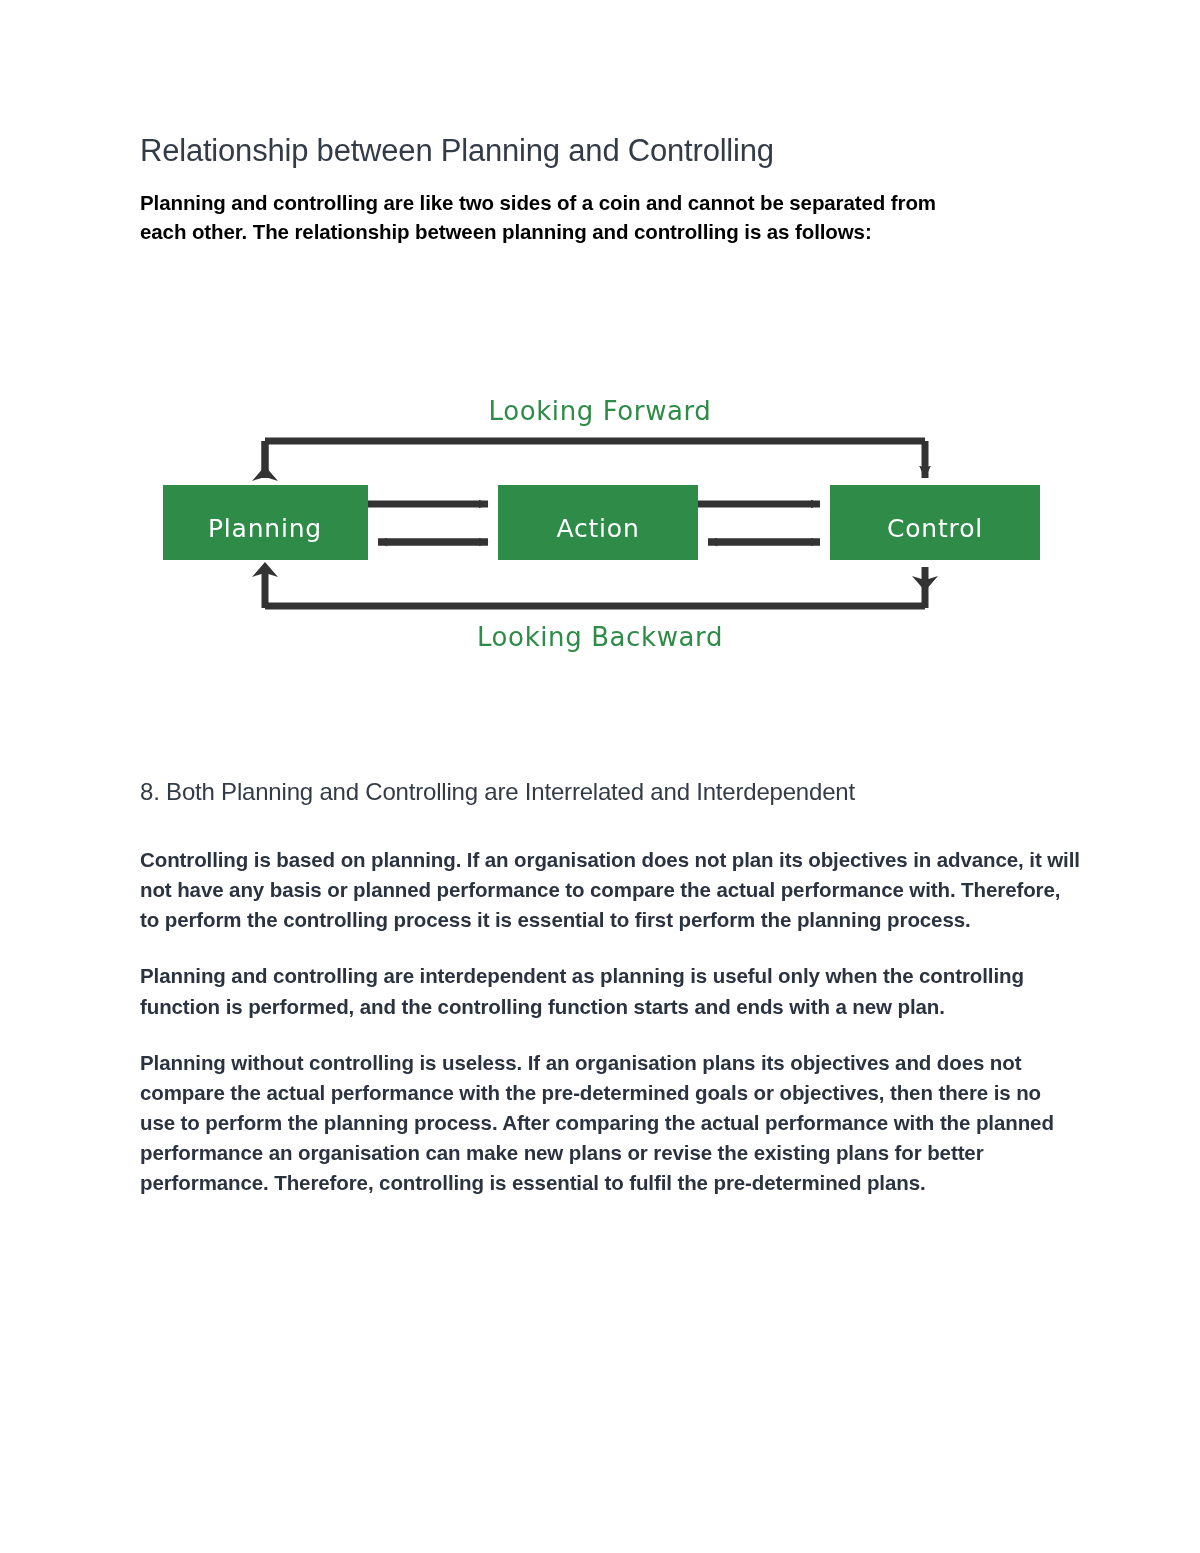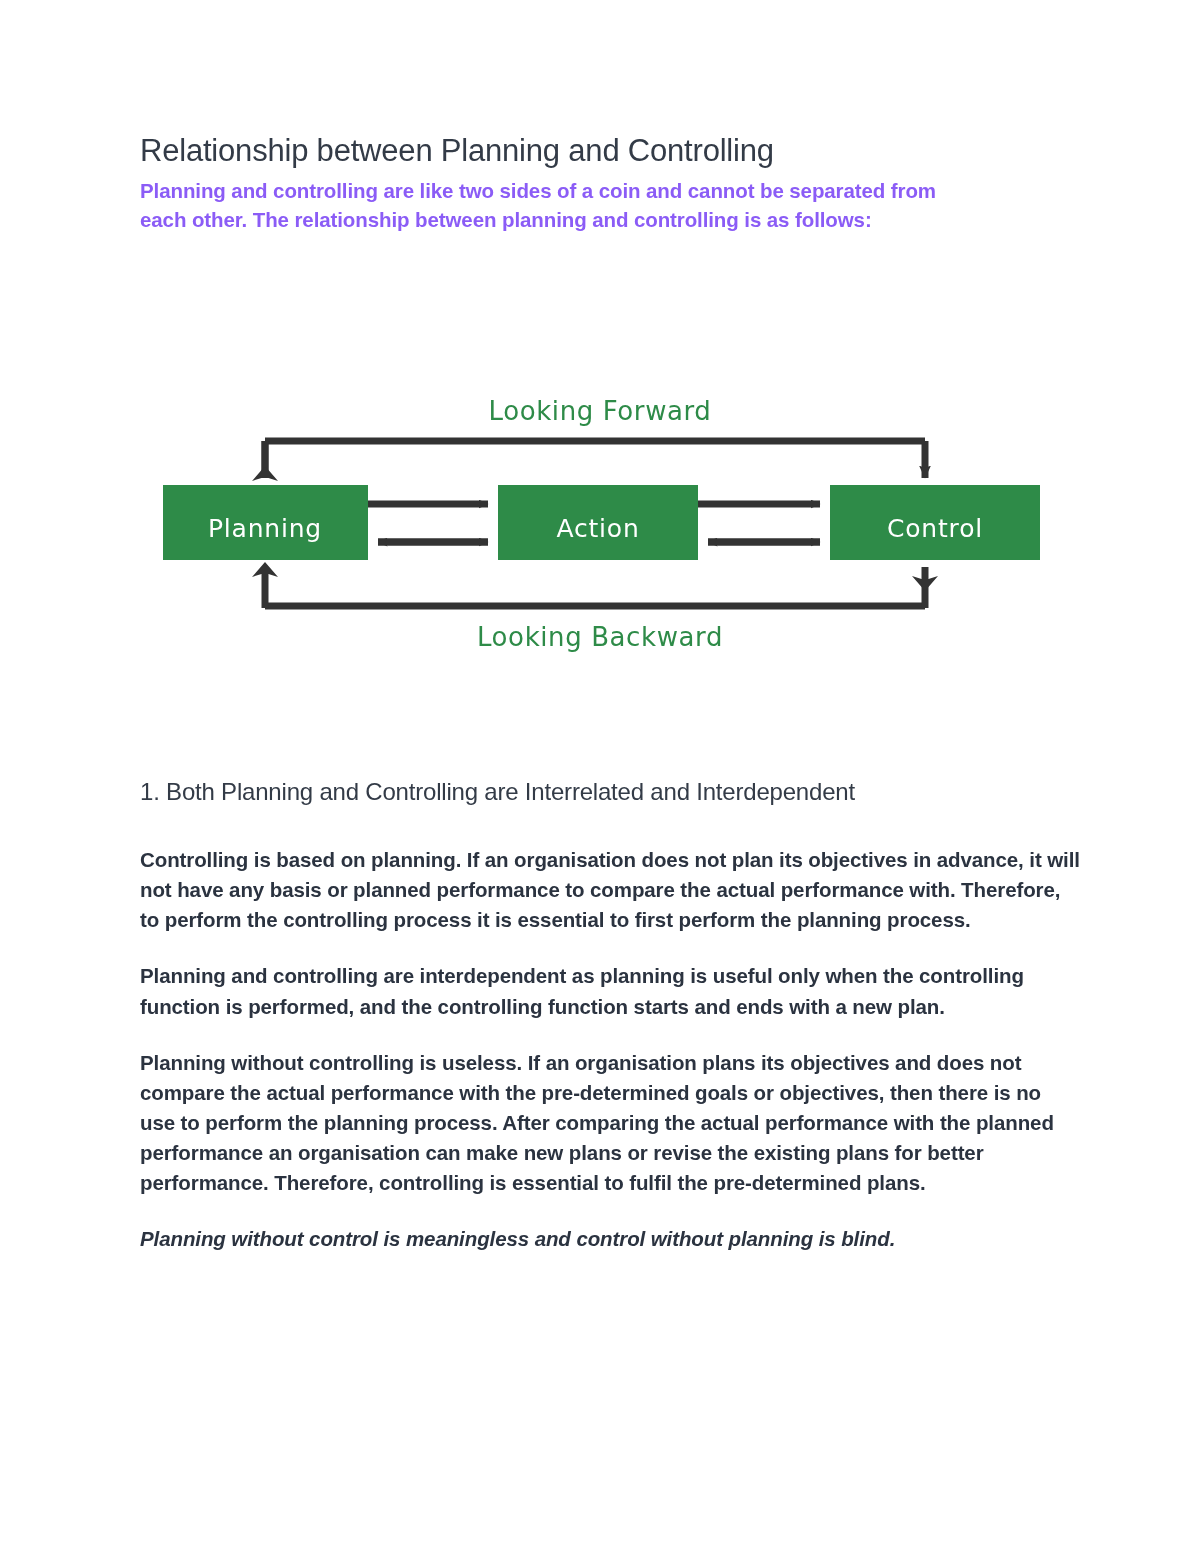--- a/index.html
+++ b/index.html
@@ -29,26 +29,26 @@
     margin: 0;
     padding-top: 133px;
     font-size: 31px;
     font-weight: 400;
     letter-spacing: -0.2px;
     line-height: 1.18;
     color: #333b47;
     font-family: "Liberation Sans", "DejaVu Sans", sans-serif;
   }
   .intro {
-    margin: 6px 0 0 0;
+    margin: 18px 0 0 0;
     width: 830px;
     font-size: 20.5px;
     font-weight: bold;
     line-height: 1.45;
-    color: #8b5cf6;
+    color: #000000;
     letter-spacing: -0.1px;
   }
   .section-heading {
     position: absolute;
     left: 140px;
     top: 778px;
     margin: 0;
     font-size: 24px;
     font-weight: 400;
     line-height: 1.2;
@@ -156,22 +156,21 @@
       <text class="caption-text" x="460" y="268" text-anchor="middle" fill="#2e8b48">Looking Backward</text>
     <path d="M125,63 L125,100" stroke="#333333" stroke-width="7" fill="none"></path>
         <path d="M125,88 L138,103 L128.5,100 L121.5,100 L112,103 Z" fill="#333333"></path>
         <path d="M785,189 L785,230" stroke="#333333" stroke-width="7" fill="none"></path>
         <path d="M785,213 L798,198 L788.5,201 L781.5,201 L772,198 Z" fill="#333333"></path>
         <path d="M125,230 L125,196" stroke="#333333" stroke-width="7" fill="none"></path>
         <path d="M125,184 L138,199 L128.5,196 L121.5,196 L112,199 Z" fill="#333333"></path>
       </svg>
   </div>
 
-  <h2 class="section-heading">1. Both Planning and Controlling are Interrelated and Interdependent</h2>
+  <h2 class="section-heading">8. Both Planning and Controlling are Interrelated and Interdependent</h2>
 
   <div class="body-block">
     <p>Controlling is based on planning. If an organisation does not plan its objectives in advance, it will not have any basis or planned performance to compare the actual performance with. Therefore, to perform the controlling process it is essential to first perform the planning process.</p>
     <p>Planning and controlling are interdependent as planning is useful only when the controlling function is performed, and the controlling function starts and ends with a new plan.</p>
     <p>Planning without controlling is useless. If an organisation plans its objectives and does not compare the actual performance with the pre-determined goals or objectives, then there is no use to perform the planning process. After comparing the actual performance with the planned performance an organisation can make new plans or revise the existing plans for better performance. Therefore, controlling is essential to fulfil the pre-determined plans.</p>
-    <p class="italic">Planning without control is meaningless and control without planning is blind.</p>
   </div>
 
 </div>
 
 </body></html>

